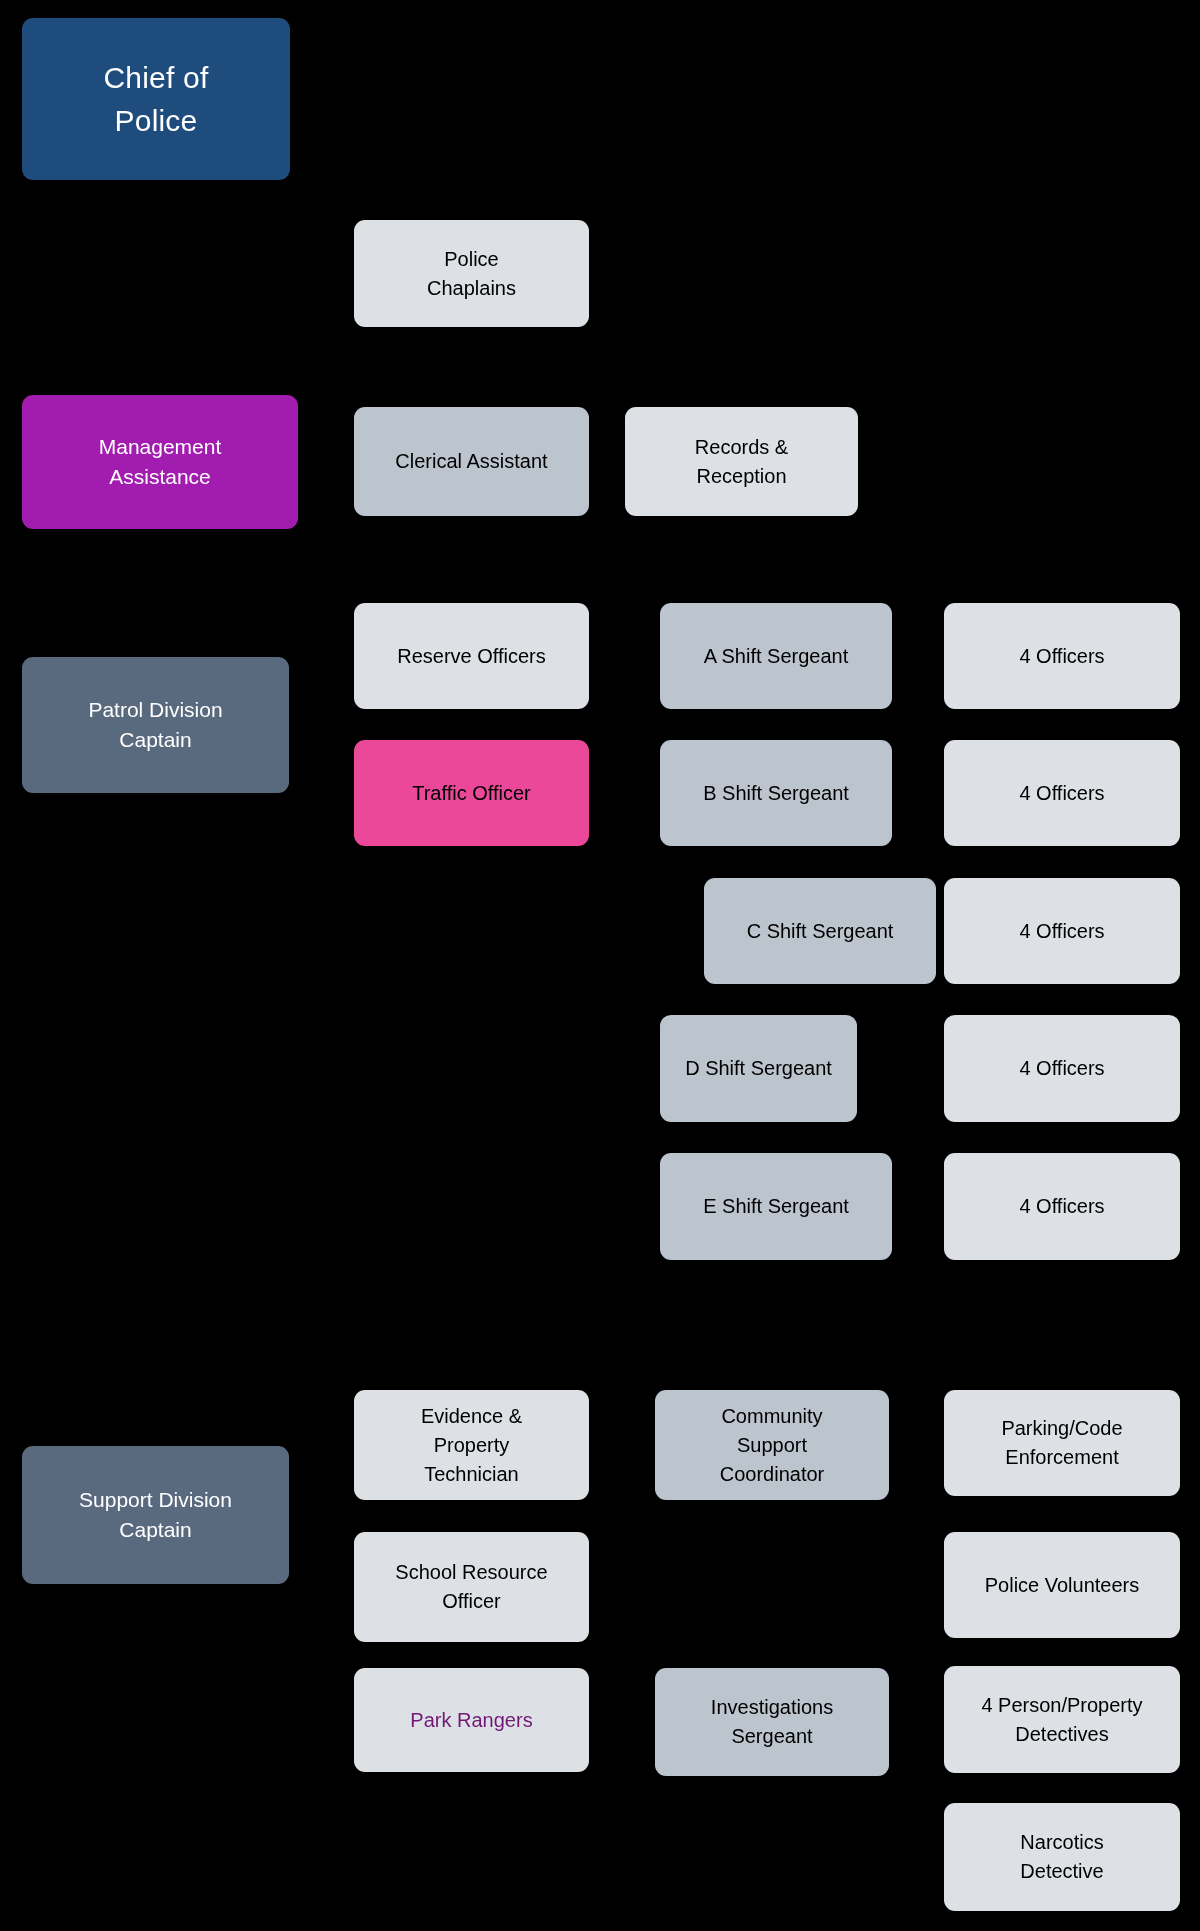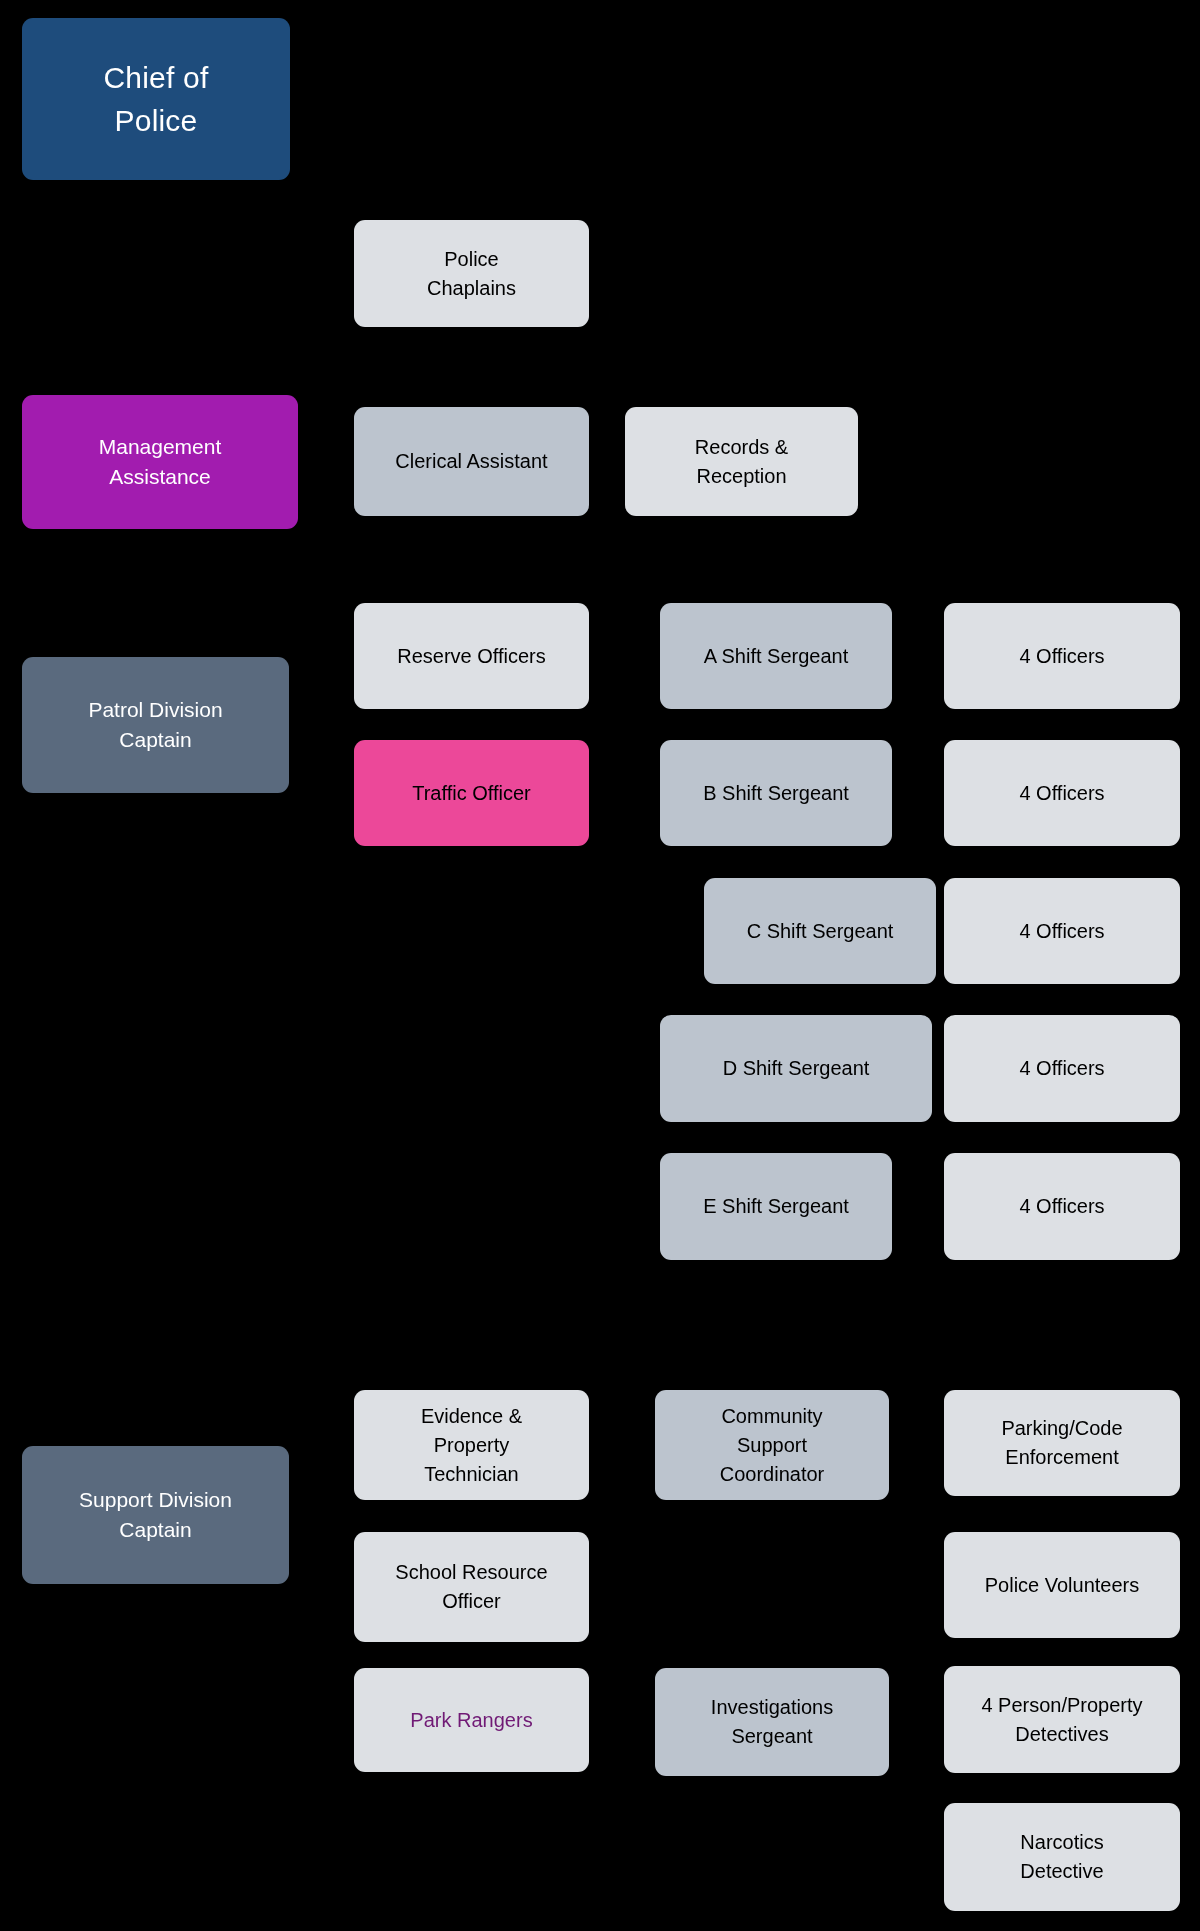--- a/index.html
+++ b/index.html
@@ -95,21 +95,21 @@
   </div>
 
   <div class="node" data-tier="supervisor" style="left: 660px; top: 878px; width: 232px; height: 106px; background: rgb(188, 196, 206); color: rgb(0, 0, 0); margin-left: 44px;">
     <span class="label">C Shift Sergeant</span>
   </div>
 
   <div class="node" data-tier="staff" style="left: 944px; top: 878px; width: 236px; height: 106px; background: rgb(221, 224, 228); color: rgb(0, 0, 0);">
     <span class="label">4 Officers</span>
   </div>
 
-  <div class="node" data-tier="supervisor" style="left: 660px; top: 1015px; width: 272px; height: 107px; background: rgb(188, 196, 206); color: rgb(0, 0, 0);">
+  <div class="node" data-tier="supervisor" style="left: 660px; top: 1015px; width: 197px; height: 107px; background: rgb(188, 196, 206); color: rgb(0, 0, 0);">
     <span class="label">D Shift Sergeant</span>
   </div>
 
   <div class="node" data-tier="staff" style="left: 944px; top: 1015px; width: 236px; height: 107px; background: rgb(221, 224, 228); color: rgb(0, 0, 0);">
     <span class="label">4 Officers</span>
   </div>
 
   <div class="node" data-tier="supervisor" style="left: 660px; top: 1153px; width: 232px; height: 107px; background: rgb(188, 196, 206); color: rgb(0, 0, 0);">
     <span class="label">E Shift Sergeant</span>
   </div>

